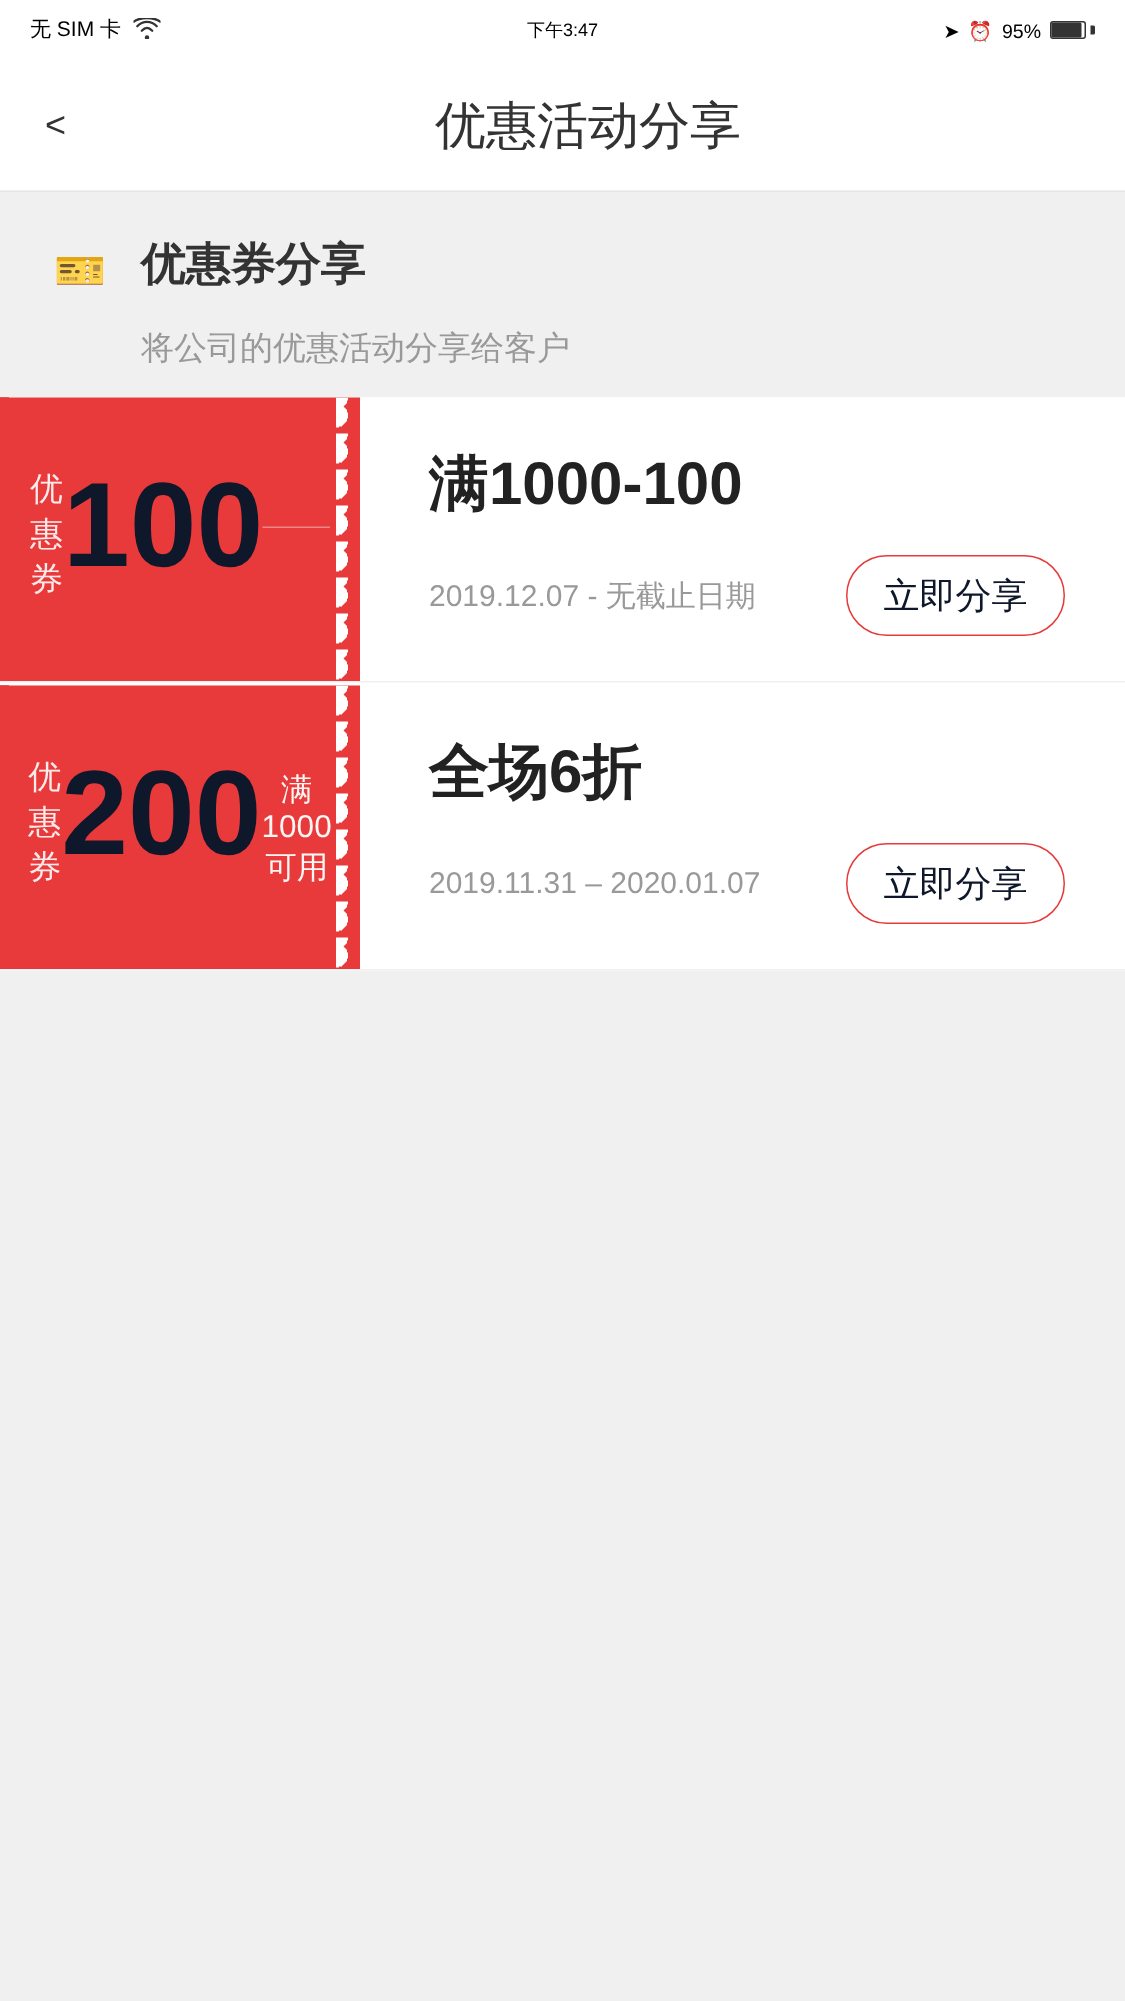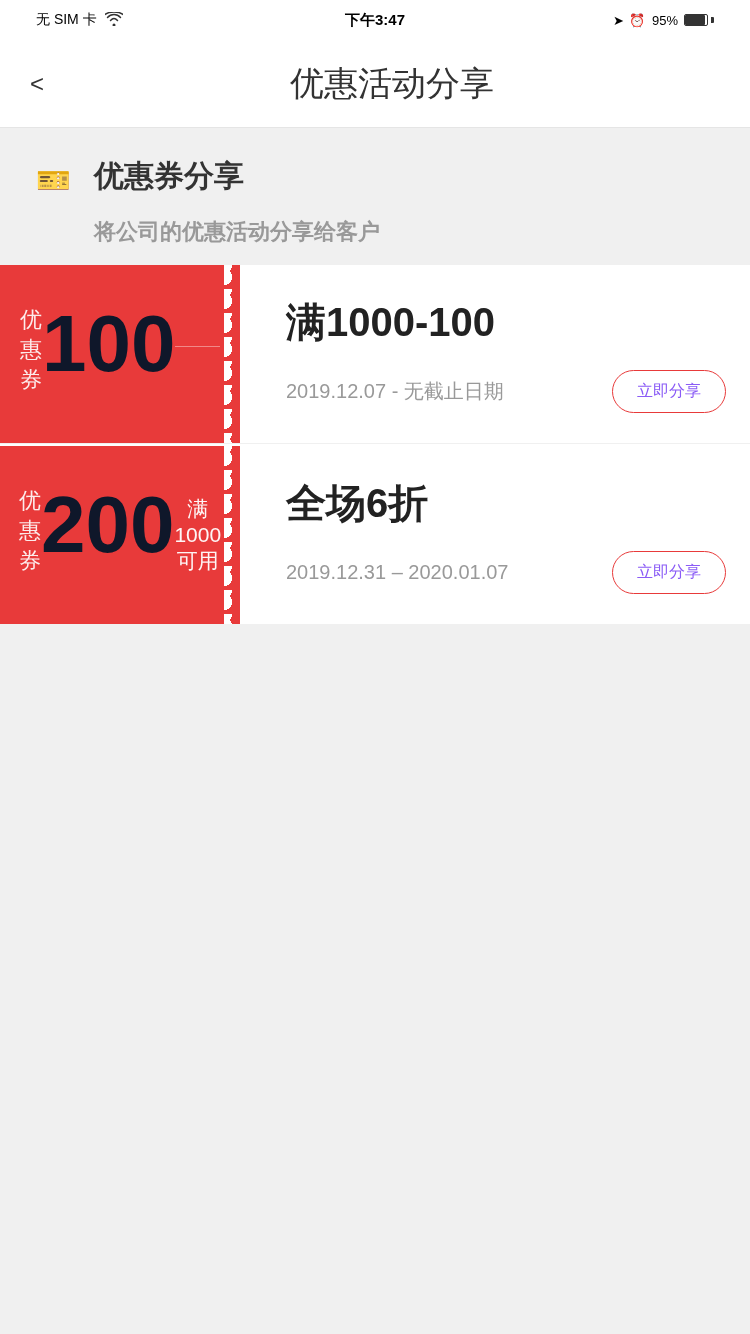--- a/index.html
+++ b/index.html
@@ -13,33 +13,33 @@
     }
 
     
     .status-bar {
       width: 750px;
       height: 40px;
       background: #fff;
       display: flex;
       align-items: center;
       justify-content: space-between;
-      padding: 0 36px;
+      padding: 0 20px;
       font-size: 14px;
       font-weight: 500;
     }
     .status-left {
       display: flex;
       align-items: center;
       gap: 8px;
       font-size: 14px;
     }
     .status-center {
-      font-size: 15px;
-      font-weight: 700;
+      font-size: 12px;
+      font-weight: 400;
       position: absolute;
       left: 50%;
       transform: translateX(-50%);
     }
     .status-right {
       display: flex;
       align-items: center;
       gap: 6px;
       font-size: 13px;
     }
@@ -109,21 +109,20 @@
     }
     .section-text-block { display: flex; flex-direction: column; gap: 20px; }
     .section-title {
       font-size: 30px;
       font-weight: 600;
       color: #333;
     }
     .section-subtitle {
       font-size: 22px;
       color: #999;
-      font-weight: bold;
     }
 
     
     .coupons-container {
       background: #fff;
       margin: 0;
       padding: 0;
     }
 
     
@@ -199,21 +198,21 @@
       color: rgba(255,255,255,0.95);
       text-align: center;
     }
 
     
     .coupon-right {
       flex: 1;
       display: flex;
       flex-direction: column;
       justify-content: center;
-      padding: 30px 24px 30px 46px;
+      padding: 30px 40px 30px 46px;
       background: #fff;
     }
     .coupon-name {
       font-size: 40px;
       font-weight: 600;
       color: #222;
       margin-bottom: 20px;
     }
     .coupon-meta-row {
       display: flex;
@@ -221,22 +220,22 @@
       gap: 18px;
     }
     .coupon-date {
       font-size: 20px;
       color: #999;
       flex: 1;
     }
     .share-btn {
       border: 1.5px solid #e83a3a;
       border-radius: 30px;
-      color: #8b5cf6;
-      font-size: 16px;
+      color: #0f172a;
+      font-size: 24px;
       padding: 10px 24px;
       background: #fff;
       cursor: pointer;
       white-space: nowrap;
       flex-shrink: 0;
     }
 
     
     .empty-area {
       flex: 1;
@@ -306,21 +305,21 @@
   <div class="coupon-card">
     <div class="coupon-left">
       <div class="coupon-type-label">优惠券</div>
       <div class="coupon-amount">200</div>
       <div class="coupon-divider"></div>
       <div class="coupon-condition">满1000可用</div>
     </div>
     <div class="coupon-right">
       <div class="coupon-name">全场6折</div>
       <div class="coupon-meta-row">
-        <div class="coupon-date">2019.12.31 – 2020.01.07</div>
+        <div class="coupon-date">2019.11.31 – 2020.01.07</div>
         <button class="share-btn">立即分享</button>
       </div>
     </div>
   </div>
 
 </div>
 
 <div class="empty-area"></div>
 
 </body></html>

